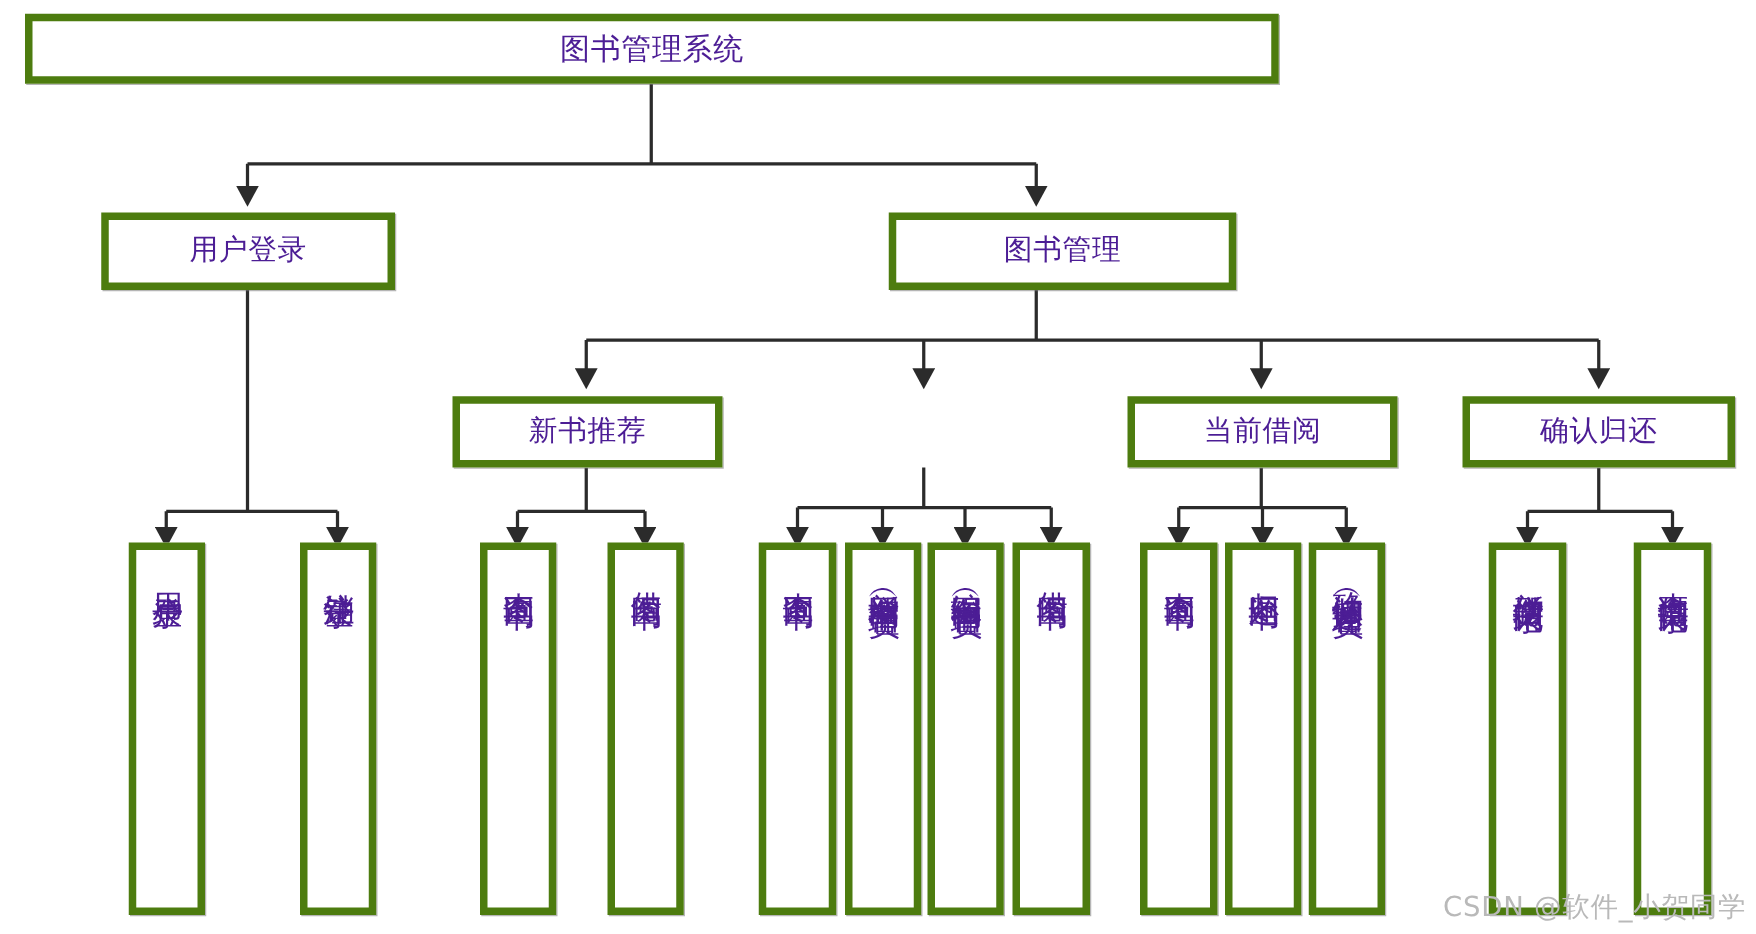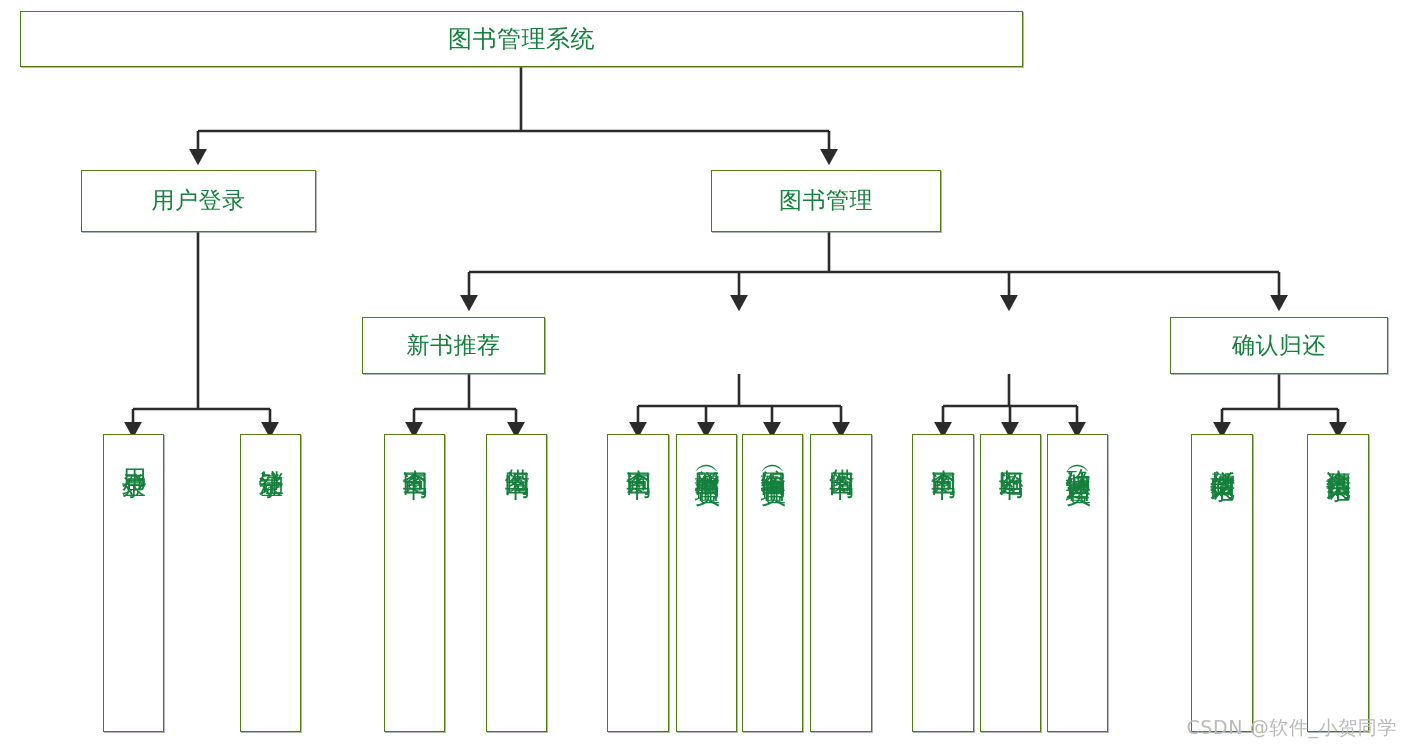--- a/index.html
+++ b/index.html
@@ -23,26 +23,26 @@
     left: 0;
     top: 0;
     width: 1405px;
     height: 747px;
     pointer-events: none;
   }
   .node {
     position: absolute;
     box-sizing: border-box;
     background: #ffffff;
-    border: 1px solid #4d7c0f;
+    border: 6px solid #4d7c0f;
     box-shadow: 1px 1px 0 0 rgba(120,120,120,0.55);
     display: flex;
     align-items: center;
     justify-content: center;
-    color: #15803d;
+    color: #4c1d95;
   }
   .node-label {
     display: block;
     line-height: 1.18;
     letter-spacing: 0.5px;
     white-space: nowrap;
   }
   
   .node.horiz .node-label {
     font-size: 23px;
@@ -62,21 +62,21 @@
     font-size: 25px;
     line-height: 1.05;
     letter-spacing: 2px;
     white-space: normal;
     text-align: left;
   }
   #watermark {
     position: absolute;
     right: 8px;
     bottom: 6px;
-    font-size: 19px;
+    font-size: 22px;
     color: #b9b9b9;
     letter-spacing: 0.6px;
     white-space: nowrap;
     user-select: none;
   }
 </style>
 </head>
 <body>
 
 <div id="diagram-root">
@@ -131,26 +131,29 @@
     </g>
   </svg>
 
   <div class="node horiz root" style="left:20px; top:11px; width:1003px; height:56px;">
     <span class="node-label">图书管理系统</span>
   </div>
 
   <div class="node horiz" style="left:81px; top:170px; width:235px; height:62px;">
     <span class="node-label">用户登录</span>
   </div>
-  <div class="node horiz" style="left:711px; top:170px; width:230px; height:62px;">
+  <div class="node horiz" style="left:711px; top:170px; width:278px; height:62px;">
     <span class="node-label">图书管理</span>
   </div>
 
-  <div class="node horiz" style="left:362px; top:317px; width:183px; height:57px;">
+  <div class="node horiz" style="left:362px; top:317px; width:216px; height:57px;">
     <span class="node-label">新书推荐</span>
+  </div>
+  <div class="node horiz" style="left:902px; top:317px; width:216px; height:57px;">
+    <span class="node-label">当前借阅</span>
   </div>
   <div class="node horiz" style="left:1170px; top:317px; width:218px; height:57px;">
     <span class="node-label">确认归还</span>
   </div>
 
   <div class="node vert" style="left:103px; top:434px; width:61px; height:298px;">
     <span class="node-label">用户登录</span>
   </div>
   <div class="node vert" style="left:240px; top:434px; width:61px; height:298px;">
     <span class="node-label">注销登录</span>

